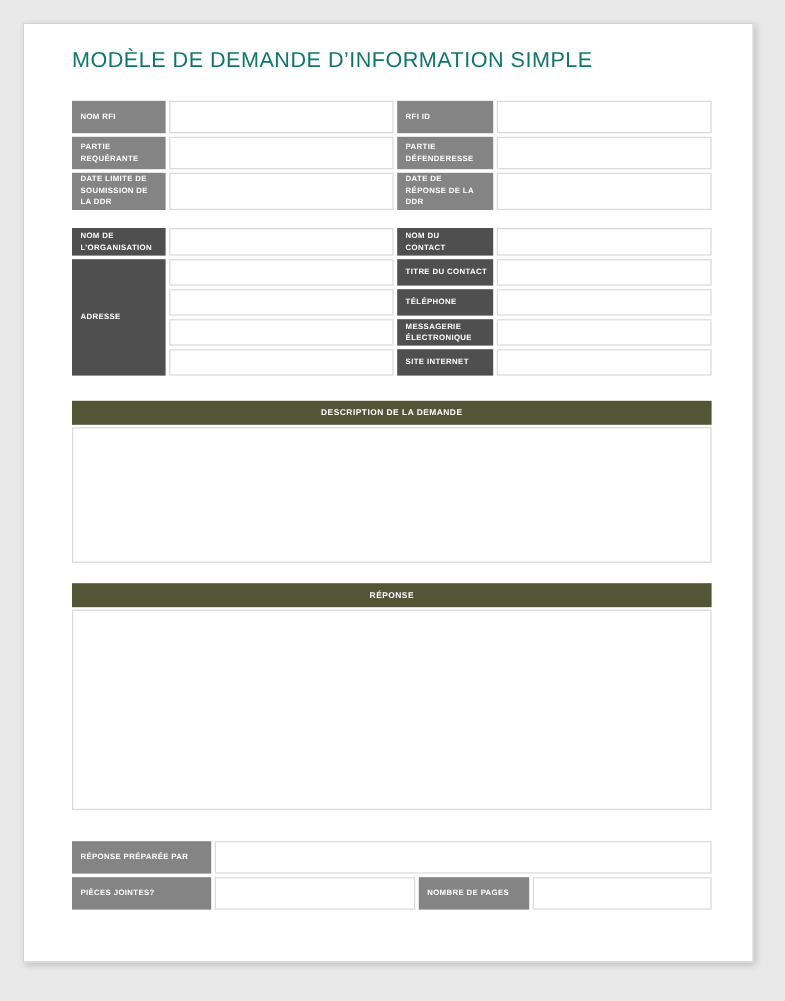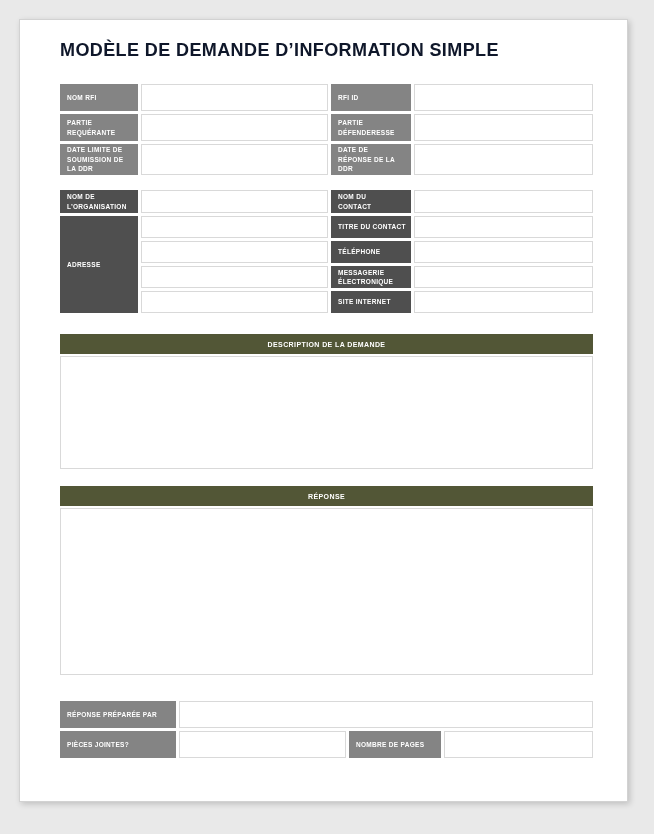--- a/index.html
+++ b/index.html
@@ -21,23 +21,23 @@
     border: 1px solid #d2d2d2;
     box-shadow: 2px 2px 6px rgba(0,0,0,0.18);
     box-sizing: border-box;
   }
   .block { position: absolute; left: 40px; width: 533px; }
   .page-title {
     position: absolute;
     left: 40px;
     top: 20px;
     font-size: 18px;
-    font-weight: bold;
+    font-weight: normal;
     letter-spacing: 0.4px;
-    color: #0f172a;
+    color: #0f766e;
     white-space: nowrap;
     text-align: center;
   }
   .tbl { display: grid; gap: 3px; box-sizing: border-box; }
   #tbl-rfi   { top: 64px;  grid-template-columns: 78px 187px 80px 179px; grid-template-rows: 27px 27px 31px; }
   #tbl-org   { top: 170px; grid-template-columns: 78px 187px 80px 179px; grid-template-rows: 23px 22px 22px 22px 22px; }
   #tbl-foot  { top: 681px; grid-template-columns: 116px 167px 92px 149px; grid-template-rows: 27px 27px; }
   .lab {
     background: #848484;
     color: #ffffff;

